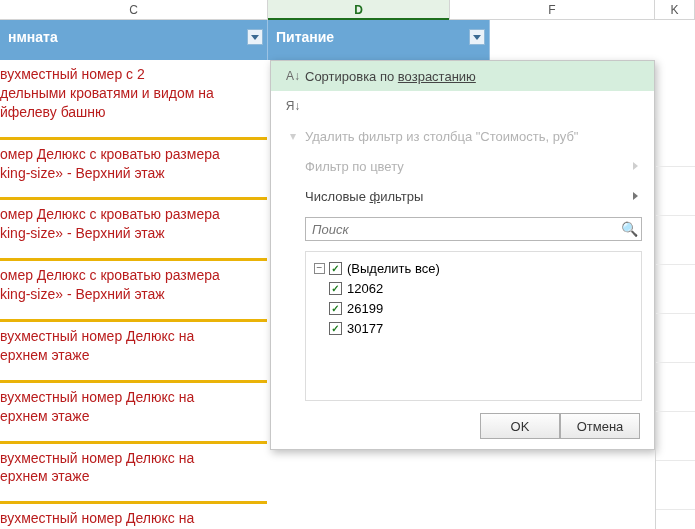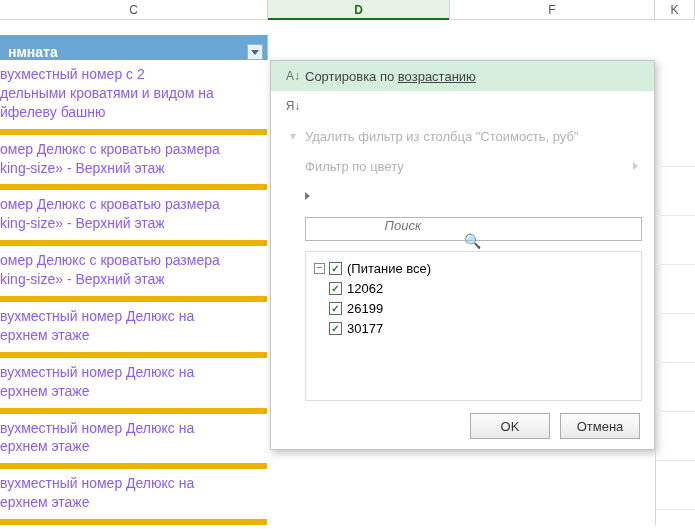--- a/index.html
+++ b/index.html
@@ -34,21 +34,20 @@
   }
   .col-letter.active::after {
     content:"";
     position:absolute;
     bottom:-1px;left:0;right:0;height:2px;
     background:#1e6f1e;
   }
   .header-row {
     display: flex;
     height: 40px;
-    align-items: flex-end;
   }
   .header-cell {
     background: #6aa7d6;
     color: #fff;
     font-weight: bold;
     font-size: 14px;
     padding: 9px 8px 0 8px;
     border-right: 1px solid #9cc3e4;
     position: relative;
   }
@@ -77,24 +76,24 @@
     width: 40px;
     height: 32px;
     border: 4px solid #000;
     border-radius: 10px;
     pointer-events: none;
   }
   .data-area {
     position: relative;
   }
   .data-row {
-    border-bottom: 6px solid #eab308;
-    padding: 5px 0 7px 0;
+    border-bottom: 3px solid #eab308;
+    padding: 5px 0 15px 0;
     font-size: 14px;
-    color: #8b5cf6;
+    color: #b91c1c;
     line-height: 1.35;
     width: 267px;
   }
   .filter-panel {
     position: absolute;
     left: 270px;
     top: 0;
     width: 385px;
     background: #fff;
     border: 1px solid #c7c7c7;
@@ -128,21 +127,20 @@
     border-left:5px solid #777;
     margin-right: 6px;
   }
   .menu-item.disabled .submenu-arrow { border-left-color:#cfcfcf; }
   .search-wrap { padding: 6px 12px 4px 34px; }
   .search-box {
     display:flex;
     border:1px solid #b7b7b7;
     height:24px;
     align-items:center;
-    flex-direction:column;
   }
   .search-input {
     flex:1; border:none; outline:none;
     font-size:13px; padding:0 6px; color:#888;
     font-style: italic;
     background: transparent;
   }
   .search-icon {
     width:22px; text-align:center; color:#2a6cb0; font-size:14px;
   }
@@ -161,21 +159,21 @@
     display:flex;align-items:center;justify-content:center;
     font-size:10px;line-height:1;color:#555;margin-right:4px;
   }
   .tree-indent { width:15px; }
   .tree-check {
     width:13px;height:13px;border:1px solid #666;margin-right:5px;
     display:flex;align-items:center;justify-content:center;
     font-size:10px;color:#1d7a1d;font-weight:bold;
   }
   .btn-row {
-    display:flex; justify-content:flex-end; gap:10px;
+    display:flex; justify-content:flex-end; 
     padding:6px 14px 0 0;
   }
   .btn {
     min-width:80px; height:26px;
     border:1px solid #adadad;
     background:linear-gradient(#fdfdfd,#e9e9e9);
     font-size:13px; color:#333;
   }
   .grid-right {
     position:absolute;
@@ -192,20 +190,24 @@
   <div class="col-letter active" style="width:182px">D</div>
   <div class="col-letter" style="width:205px">F</div>
   <div class="col-letter" style="width:40px">K</div>
 </div>
 
 <div class="header-row">
   <div class="header-cell" style="width:268px">
     <span>нмната</span>
     <div class="filter-drop"></div>
   </div>
+  <div class="header-cell" style="width:222px">
+    <span>Питание</span>
+    <div class="filter-drop"></div>
+  </div>
   <div class="header-cell" style="width:40px;background:#fff;border-right:none"></div>
 </div>
 
 <div class="data-area">
   <div id="rows-container">
       <div class="data-row">вухместный номер с 2<br>дельными кроватями и видом на<br>йфелеву башню</div>
       <div class="data-row">омер Делюкс с кроватью размера<br>king-size» - Верхний этаж</div>
       <div class="data-row">омер Делюкс с кроватью размера<br>king-size» - Верхний этаж</div>
       <div class="data-row">омер Делюкс с кроватью размера<br>king-size» - Верхний этаж</div>
       <div class="data-row">вухместный номер Делюкс на<br>ерхнем этаже</div>
@@ -226,33 +228,34 @@
       <span class="menu-icon">▾</span>
       <span class="menu-label">Удалить фильтр из столбца "Стоимость, руб"</span>
     </div>
     <div class="menu-item disabled">
       <span class="menu-icon"></span>
       <span class="menu-label">Фильтр по цвету</span>
       <span class="submenu-arrow"></span>
     </div>
     <div class="menu-item">
       <span class="menu-icon"></span>
+      <span class="menu-label"><span>Числовые </span><u>ф</u><span>ильтры</span></span>
       <span class="submenu-arrow"></span>
     </div>
     <div class="search-wrap">
       <div class="search-box">
         <input class="search-input" placeholder="Поиск" style="">
         <span class="search-icon">🔍</span>
       </div>
     </div>
     <div class="tree">
       <div class="tree-row">
         <span class="tree-toggle">−</span>
         <span class="tree-check">✓</span>
-        <span>(Питание все)</span>
+        <span>(Выделить все)</span>
       </div>
       <div id="tree-values">
           <div class="tree-row">
             <span class="tree-indent"></span>
             <span class="tree-check">✓</span>
             <span>12062</span>
           </div>
           <div class="tree-row">
             <span class="tree-indent"></span>
             <span class="tree-check">✓</span>

